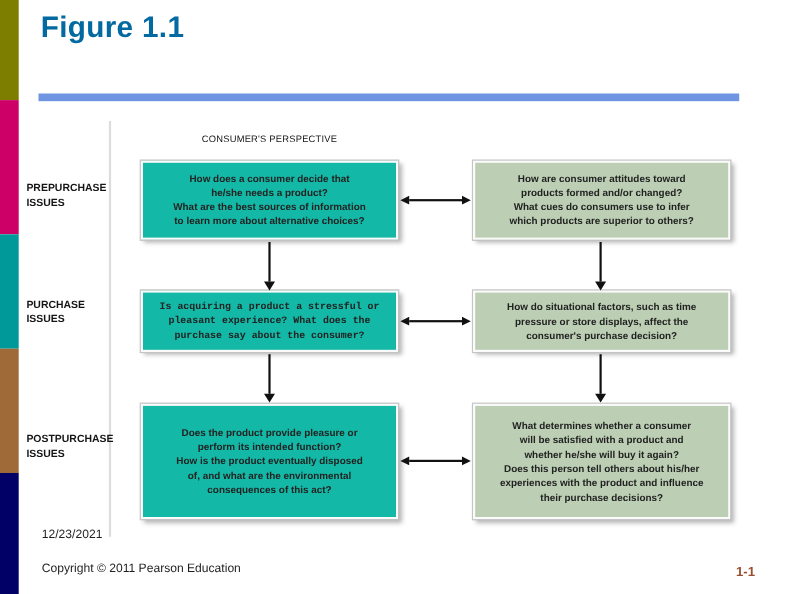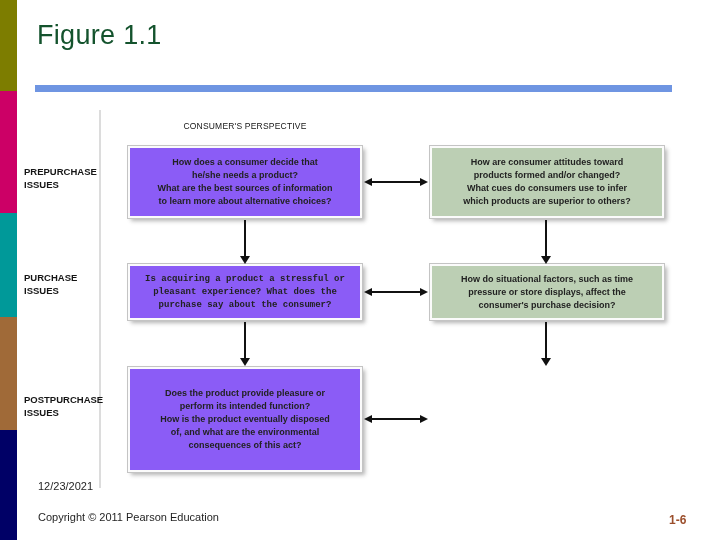--- a/index.html
+++ b/index.html
@@ -11,39 +11,39 @@
   
   .sidebar { position:absolute; left:0; top:0; width:17px; height:540px; }
   .sidebar .seg { width:17px; }
   .seg-olive  { height:91px;  background:#7d7d00; }
   .seg-pink   { height:122px; background:#cc0066; }
   .seg-teal   { height:104px; background:#009999; }
   .seg-brown  { height:113px; background:#a06a38; }
   .seg-navy   { height:110px; background:#000066; }
 
   
-  .title-block { position:absolute; left:37px; top:20px; color:#14532d;
-    font-weight:normal; font-size:27px; line-height:31px; letter-spacing:0.3px; }
+  .title-block { position:absolute; left:37px; top:10px; color:#0369a1;
+    font-weight:bold; font-size:27px; line-height:31px; letter-spacing:0.3px; }
   .title-rule { position:absolute; left:35px; top:85px; width:637px; height:7px; background:#6f95e2; }
 
   
   .fig-edge { position:absolute; left:99px; top:110px; width:2px; height:378px; background:#dcdcdc; }
 
   
   .colhead { position:absolute; top:121px; width:234px; text-align:center;
     font-size:8.5px; font-weight:normal; color:#151515; letter-spacing:0.2px; }
   .rowlabel { position:absolute; left:24px; width:98px; text-align:left;
     font-size:9.5px; font-weight:bold; color:#151515; line-height:13px; white-space:pre-line; }
 
   .box { position:absolute; width:234px; display:flex; align-items:center; justify-content:center;
     text-align:center; font-size:9px; font-weight:bold; color:#222; line-height:13px;
     white-space:pre-line; padding:2px 3px;
     border:2px solid #fbfbfb; outline:1px solid #c4c4c4;
     box-shadow:3px 3px 4px rgba(90,90,90,0.45); }
-  .box-orange { background:#8b5cf6; }
+  .box-orange { background:#14b8a6; }
   .box-green  { background:#bccfb4; }
 
   
   .varrow { position:absolute; width:2px; background:#111; }
   .varrow::after { content:''; position:absolute; bottom:-8px; left:-4px;
     border:5px solid transparent; border-bottom:0; border-top:8px solid #111; }
   .harrow { position:absolute; width:48px; height:0; border-top:2px solid #111; }
   .harrow::before { content:''; position:absolute; left:-8px; top:-5px;
     border:4px solid transparent; border-left:0; border-right:8px solid #111; }
   .harrow::after { content:''; position:absolute; right:-8px; top:-5px;
@@ -97,27 +97,33 @@
 of, and what are the environmental
 consequences of this act?</div>
 
   <div class="box box-green" style="left:430px; top:146px; height:72px;">How are consumer attitudes toward
 products formed and/or changed?
 What cues do consumers use to infer
 which products are superior to others?</div>
   <div class="box box-green" style="left:430px; top:264px; height:56px;">How do situational factors, such as time
 pressure or store displays, affect the
 consumer's purchase decision?</div>
+  <div class="box box-green" style="left:430px; top:367px; height:105px;">What determines whether a consumer
+will be satisfied with a product and
+whether he/she will buy it again?
+Does this person tell others about his/her
+experiences with the product and influence
+their purchase decisions?</div>
 
   <div class="varrow" style="left:244px; top:220px; height:36px;"></div>
   <div class="varrow" style="left:244px; top:322px; height:36px;"></div>
   <div class="varrow" style="left:545px; top:220px; height:36px;"></div>
   <div class="varrow" style="left:545px; top:322px; height:36px;"></div>
 
   <div class="harrow" style="left:372px; top:181px;"></div>
   <div class="harrow" style="left:372px; top:291px;"></div>
   <div class="harrow" style="left:372px; top:418px;"></div>
 
   <div class="footer-date">12/23/2021</div>
   <div class="footer-copy">Copyright © 2011 Pearson Education</div>
-  <div class="footer-page">1-6</div>
+  <div class="footer-page">1-1</div>
 
 </div>
 
 </body></html>

